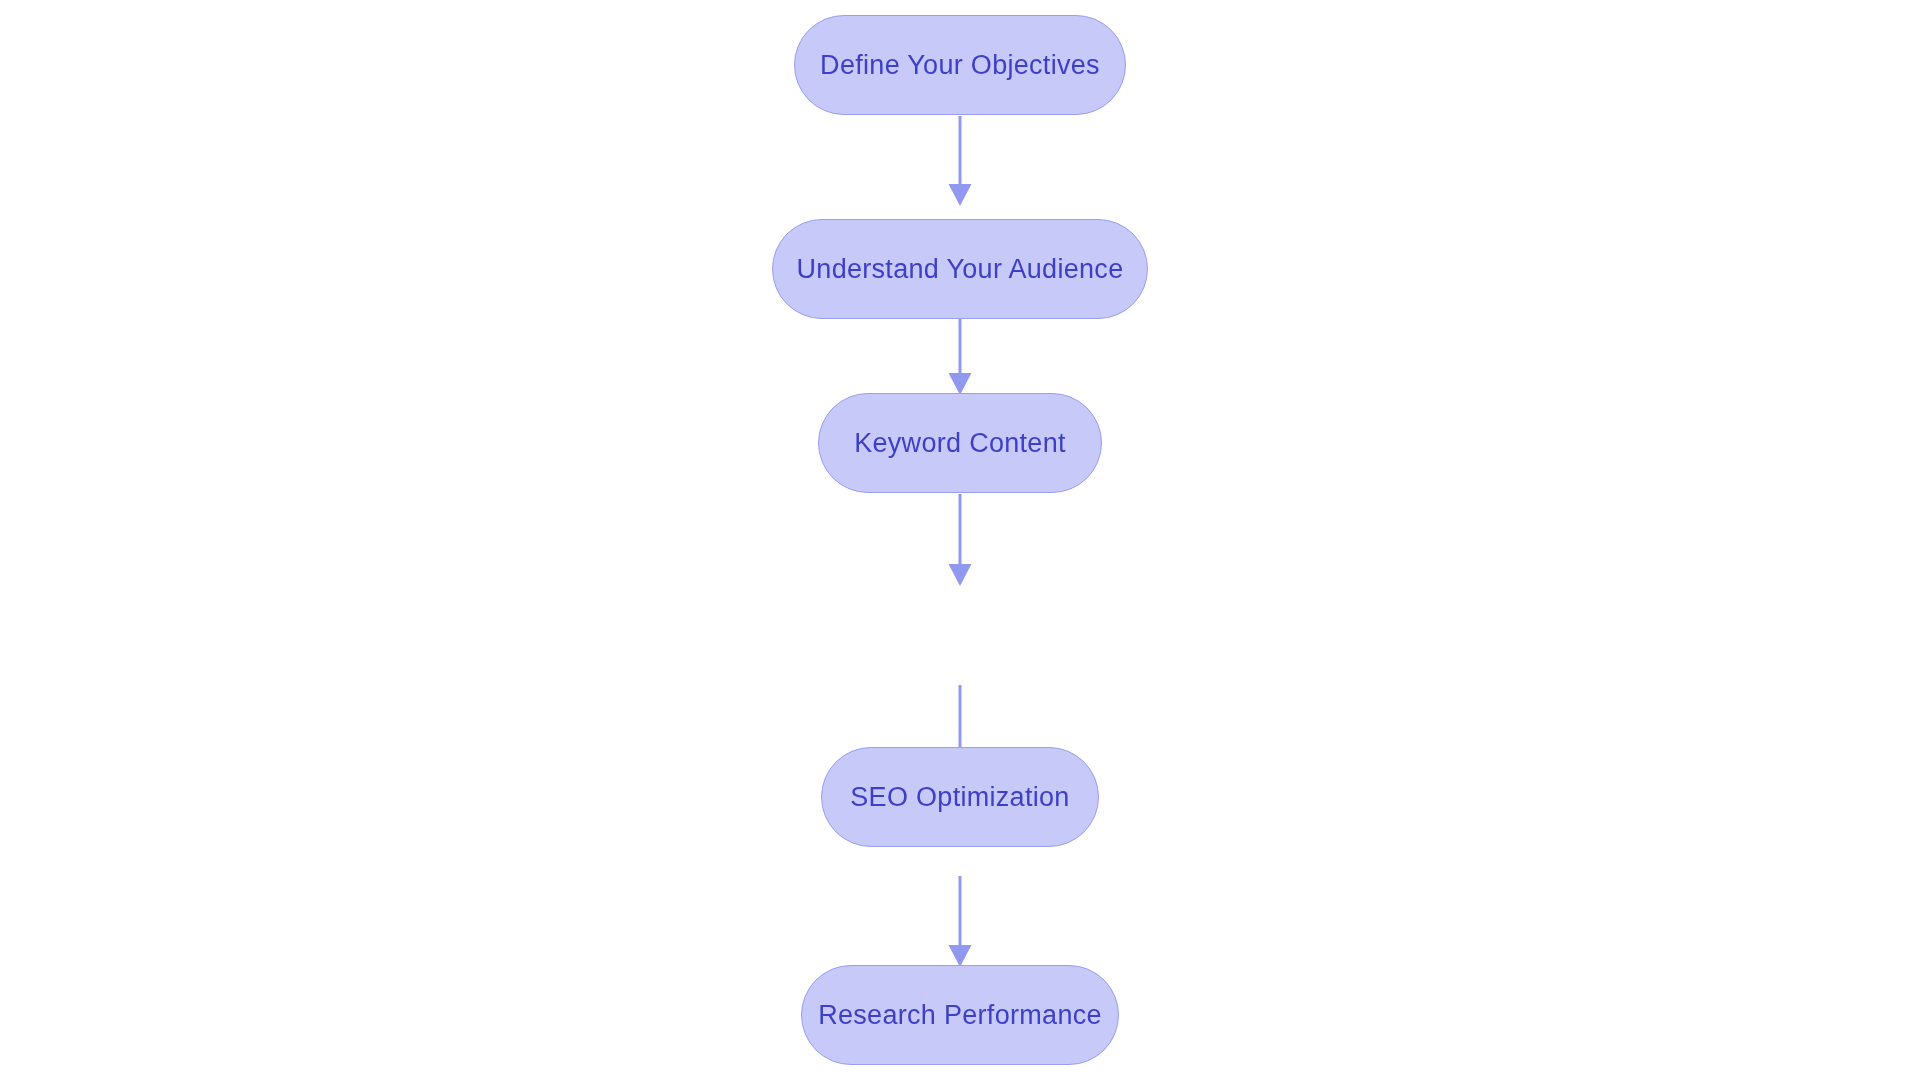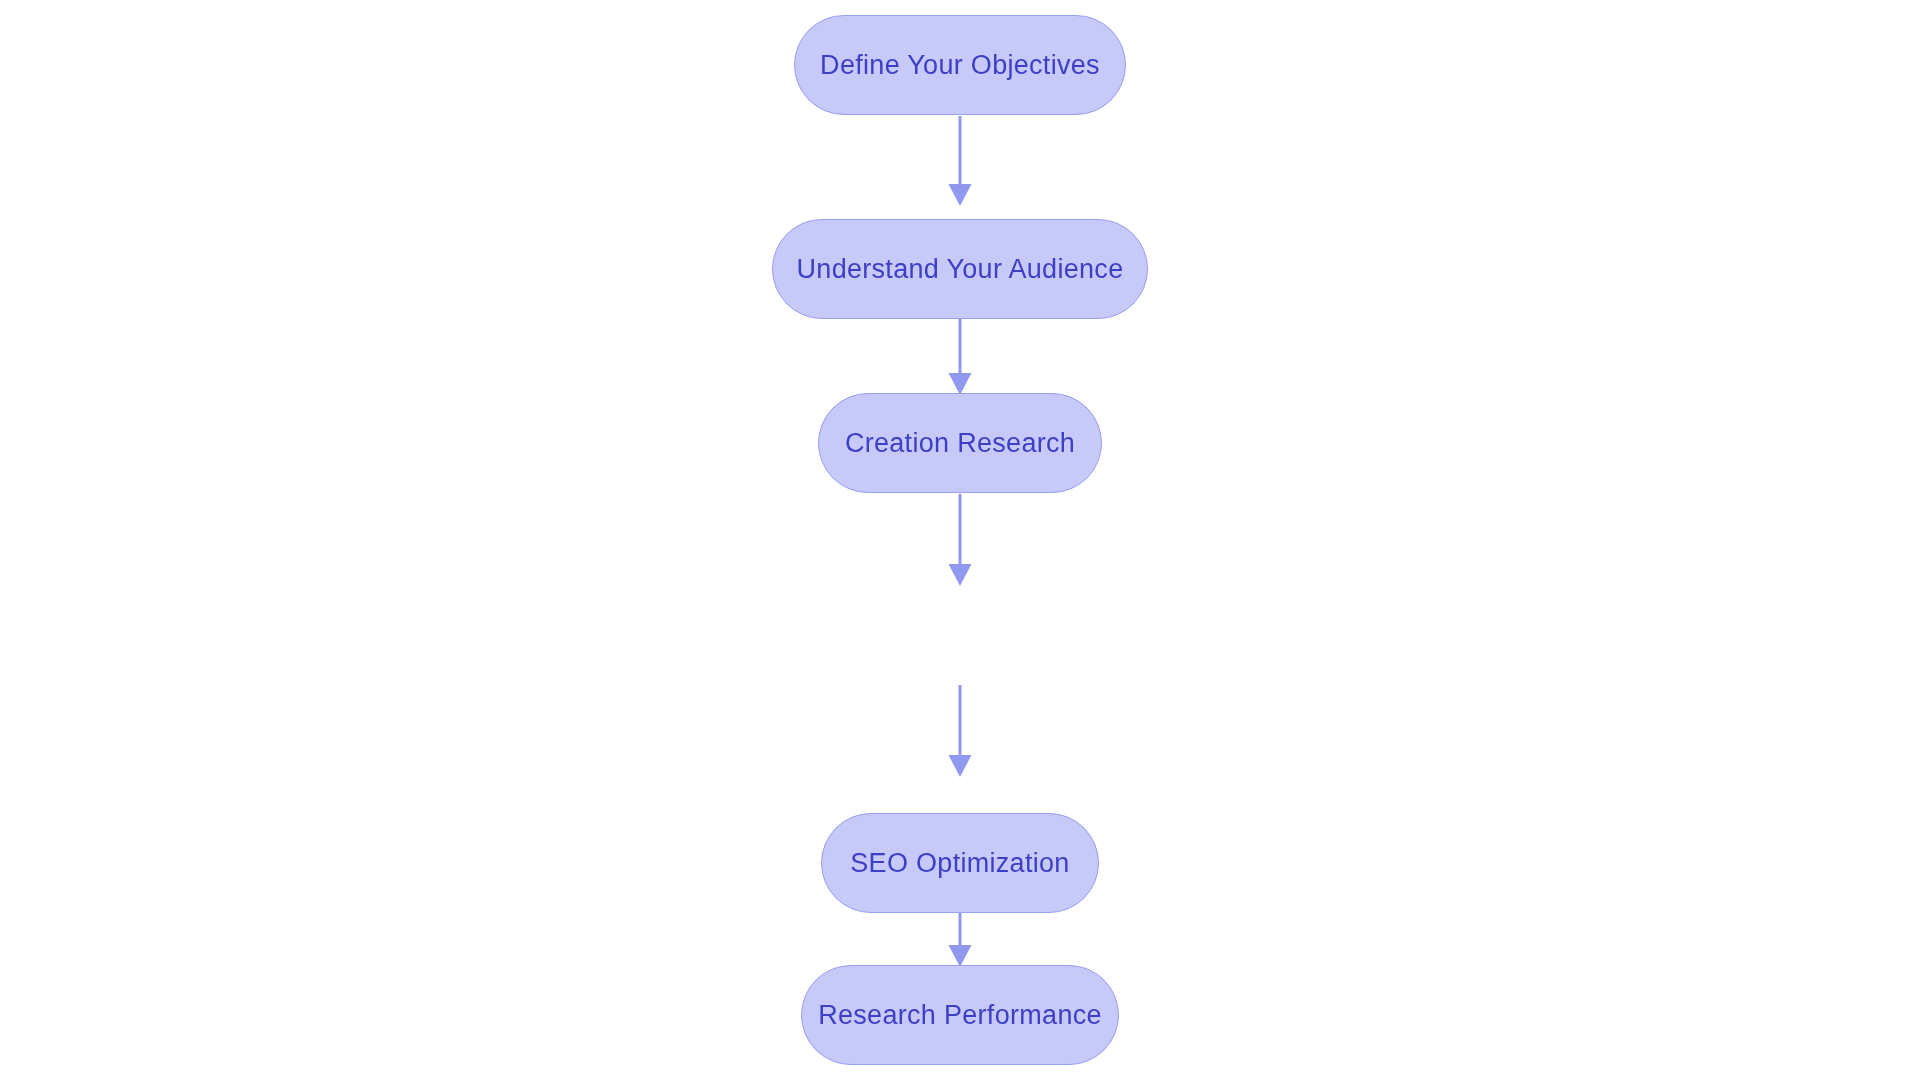--- a/index.html
+++ b/index.html
@@ -48,21 +48,21 @@
     justify-content: center;
     color: var(--node-text);
     font-size: 27px;
     letter-spacing: 0.3px;
     white-space: nowrap;
   }
   .n1 { left: 794px; top: 15px;  width: 332px; }
   .n2 { left: 772px; top: 204px; width: 376px; margin-top: 15px; }
   .n3 { left: 818px; top: 393px; width: 284px; }
   .n4 { left: 821px; top: 584px; width: 278px; }
-  .n5 { left: 821px; top: 813px; width: 278px; }
+  .n5 { left: 821px; top: 747px; width: 278px; }
   .n6 { left: 801px; top: 965px; width: 318px; }
 </style>
 </head>
 <body>
 
 <div class="canvas">
 
   <svg class="arrows" width="1920" height="1083" viewBox="0 0 1920 1083" aria-hidden="true">
     <g>
       <line class="arrow-line" x1="960" y1="116" x2="960" y2="185"></line>
@@ -88,21 +88,21 @@
 
   <div class="node n1">
     <span>Define Your Objectives</span>
   </div>
 
   <div class="node n2">
     <span>Understand Your Audience</span>
   </div>
 
   <div class="node n3">
-    <span>Creation Research</span>
+    <span>Keyword Content</span>
   </div>
 
 
   <div class="node n5">
     <span>SEO Optimization</span>
   </div>
 
   <div class="node n6">
     <span>Research Performance</span>
   </div>

